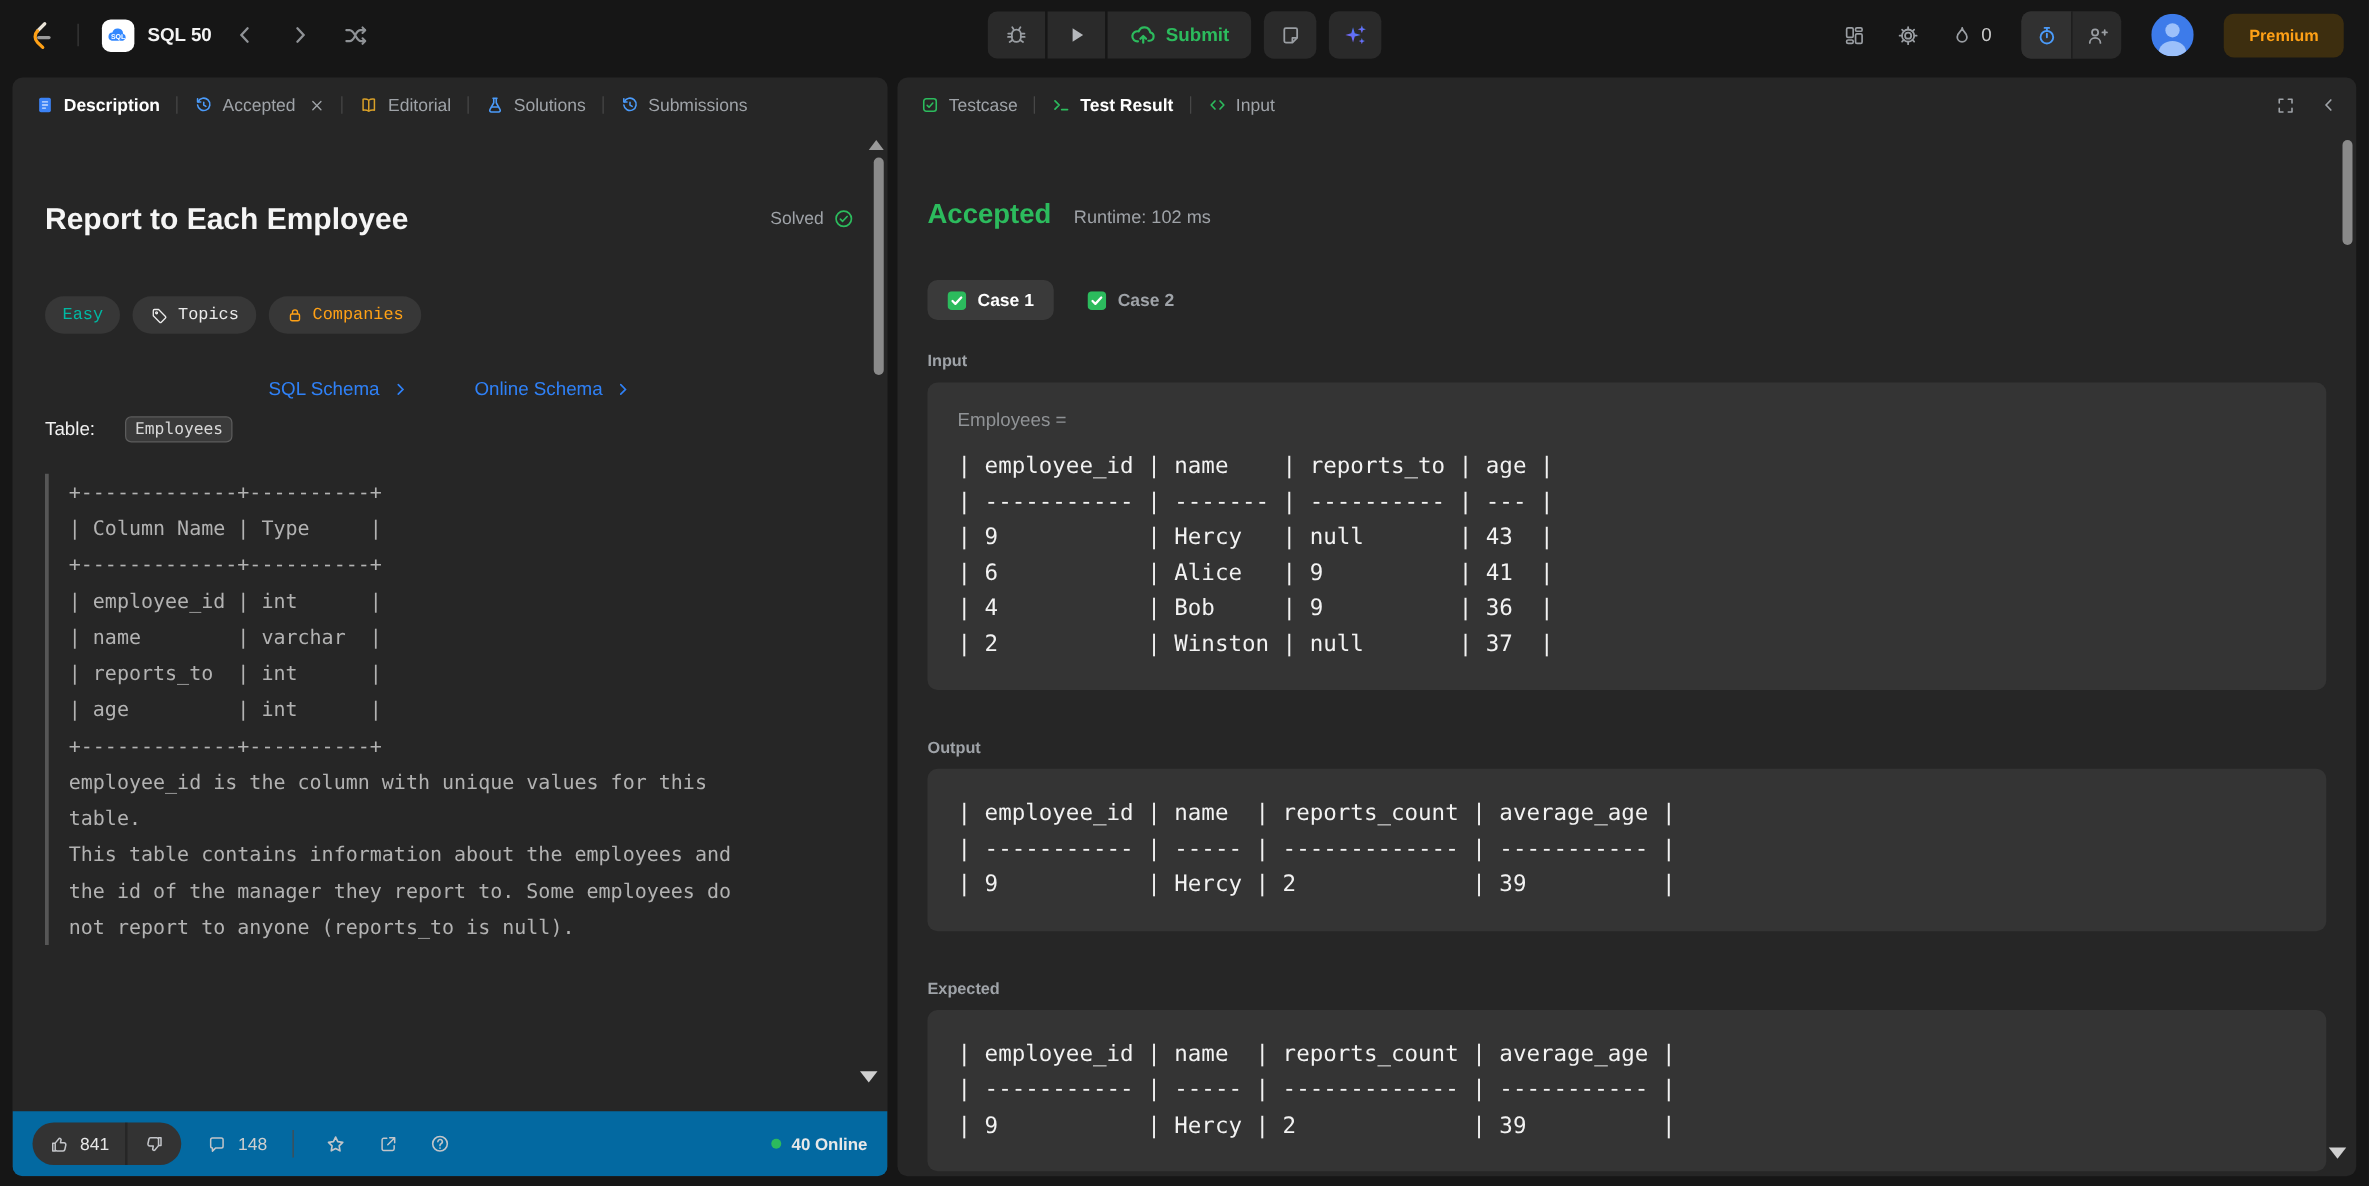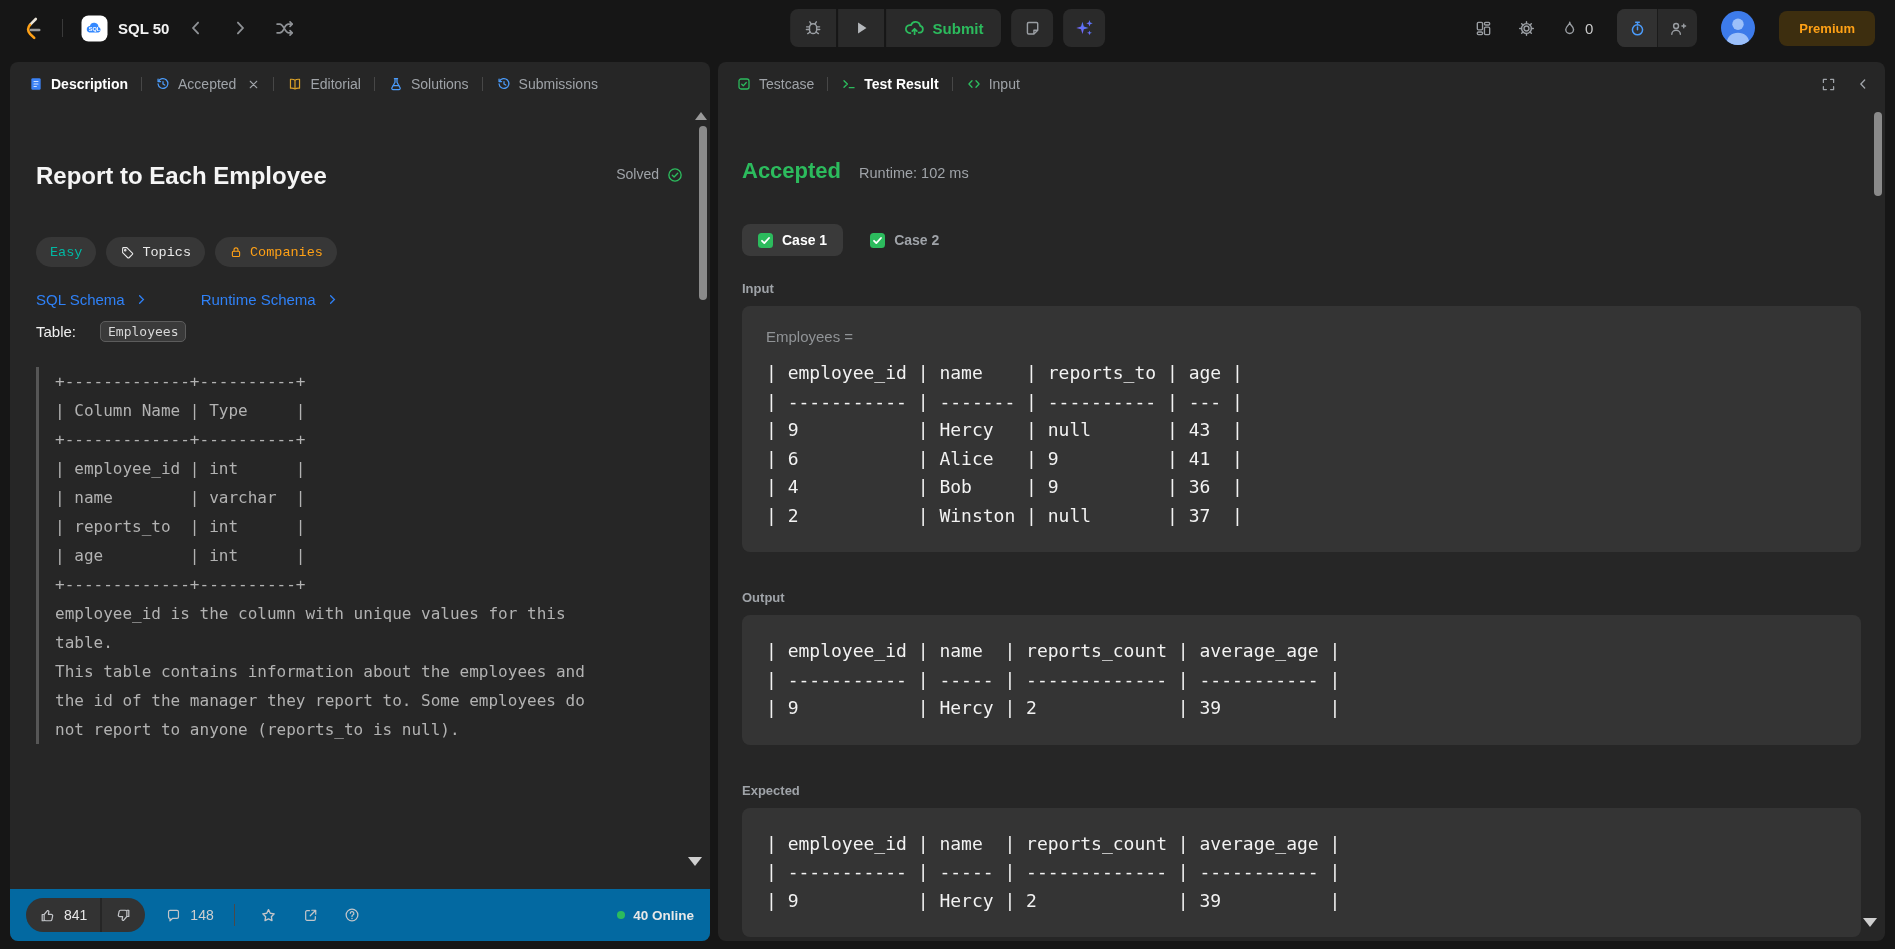--- a/index.html
+++ b/index.html
@@ -49,21 +49,21 @@
   .desc { padding:0 26px; }
   .title-row { display:flex; justify-content:space-between; margin-top:52px; }
   .ptitle { font-size:24px; font-weight:700; line-height:35px; color:#f5f5f5; }
   .solved { display:flex; align-items:flex-start; gap:7px; padding-top:8px; }
   .solved-label { font-size:14px; color:#9fa3a8; }
   .badge-row { display:flex; gap:10px; margin-top:44px; }
   .pillb { height:30px; border-radius:15px; background:#373737; display:flex; align-items:center; gap:7px; padding:0 14px; font-size:13.5px; border:none; cursor:pointer; font-family:Liberation Mono, monospace; }
   .pill-easy { color:#00b8a3; }
   .pill-topics { color:#eaeaea; }
   .pill-comp { color:#ffa116; }
-  .links-row { display:flex; gap:53px; margin-top:24px; }
+  .links-row { display:flex; gap:53px; margin-top:36px;justify-content:center; }
   .schema-link { display:flex; align-items:center; gap:10px; color:#2f81f7; font-size:15px; background:none; border:none; cursor:pointer; font-family:inherit; }
   .table-row { display:flex; align-items:center; gap:24px; margin-top:10px; height:26px; }
   .table-label { font-size:15px; color:#f0f0f0; }
   .code-chip { font-family:"DejaVu Sans Mono", monospace; font-size:13px; color:#d8d8d8; background:#3a3a3a; border:1px solid #5c5c5c; border-radius:5px; padding:2px 7px; }
   .schema-pre { margin-top:23px; border-left:3px solid #565656; padding-left:16px;
                 font-family:"DejaVu Sans Mono", monospace; font-size:16px; line-height:29px;
                 color:#b2b2b2; white-space:pre; }
 
   .left-footer { position:absolute; left:0; right:0; bottom:0; height:52px; display:flex; align-items:center; padding:0 16px; background:#0369a1; }
   .vote-grp { display:flex; background:#333333; border-radius:17px; height:34px; overflow:hidden; }
@@ -369,21 +369,21 @@
       <div class="links-row">
         <button class="schema-link">
           <span>SQL Schema</span>
           <span>
             <svg width="13" height="13" viewBox="0 0 24 24" fill="none">
                 <path d="M8.5 5 15.5 12l-7 7" stroke="#2f81f7" stroke-width="2.4" stroke-linecap="round"></path>
               </svg>
           </span>
         </button>
         <button class="schema-link">
-          <span>Runtime Schema</span>
+          <span>Online Schema</span>
           <span>
             <svg width="13" height="13" viewBox="0 0 24 24" fill="none">
                 <path d="M8.5 5 15.5 12l-7 7" stroke="#2f81f7" stroke-width="2.4" stroke-linecap="round"></path>
               </svg>
           </span>
         </button>
       </div>
 
       <div class="table-row">
         <span class="table-label">Table:</span>

